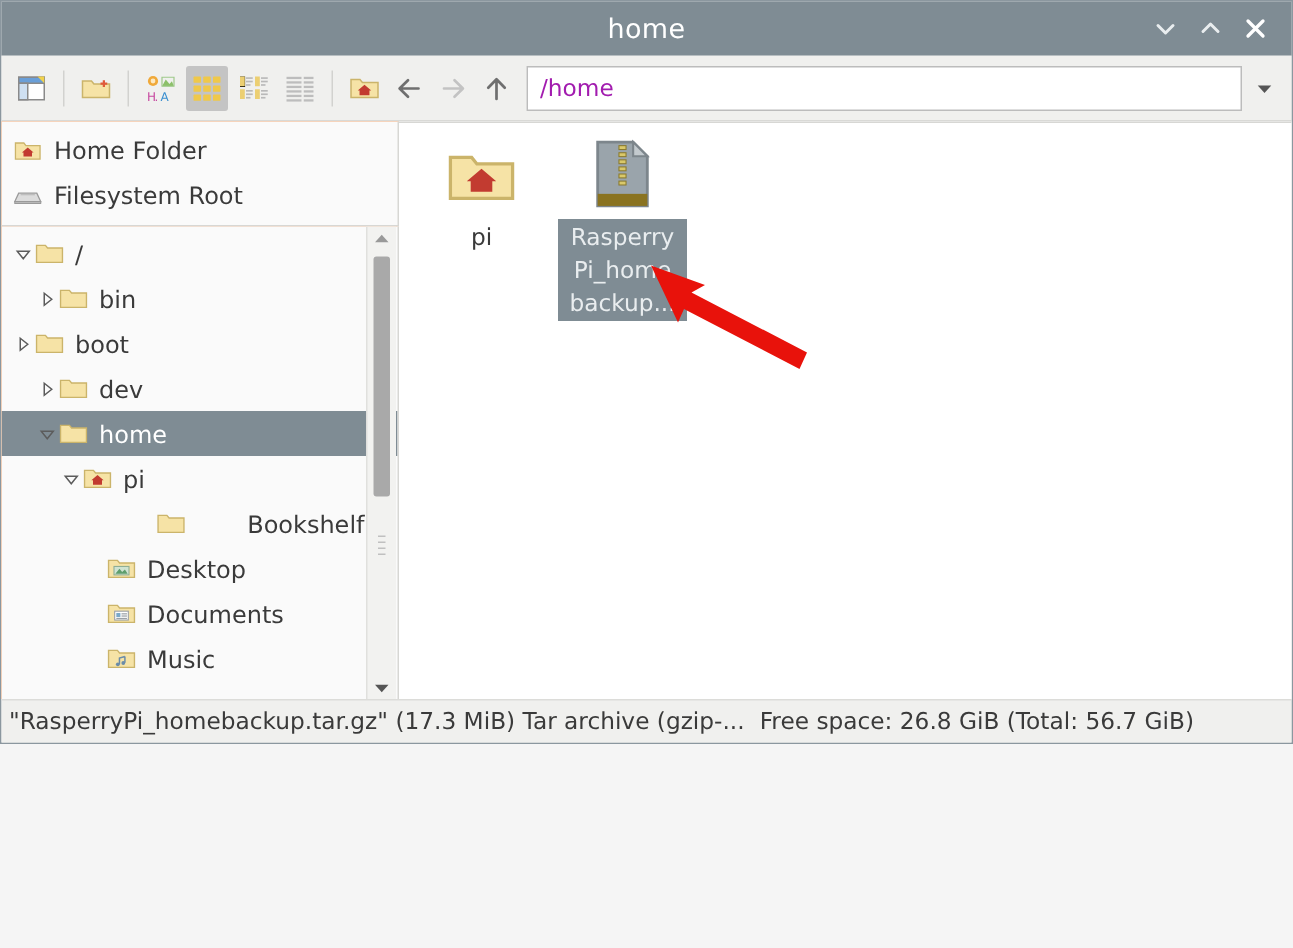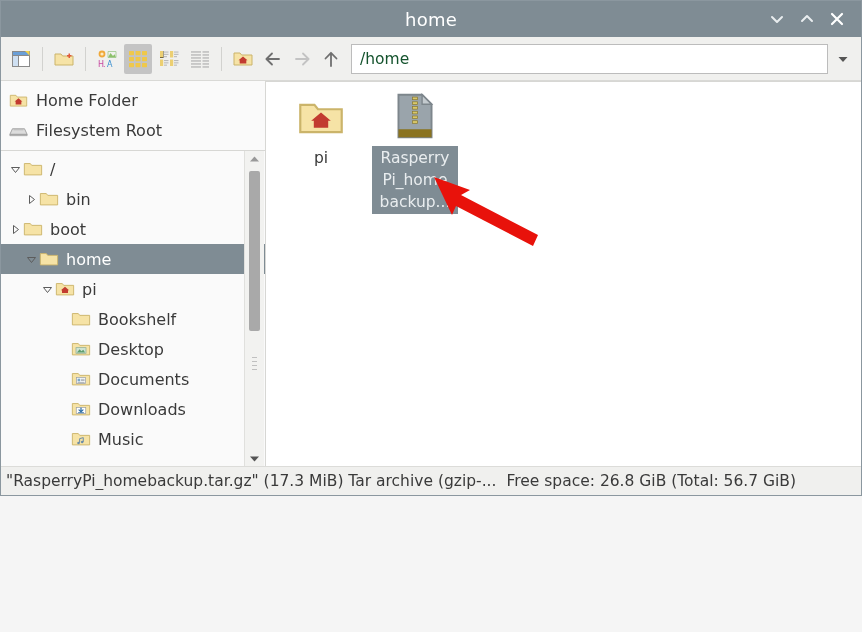--- a/index.html
+++ b/index.html
@@ -75,21 +75,21 @@
   }
   .pathbar{
     flex:1 1 auto;height:30px;margin-left:4px;
     background:#ffffff;border:1px solid #bcbcbc;
     display:flex;align-items:center;
     padding:0 6px;box-sizing:border-box;
   }
   .pathbar input{
     border:0;outline:0;width:100%;
     font-family:"DejaVu Sans","Liberation Sans",sans-serif;
-    font-size:15.5px;color:#14532d;background:transparent;
+    font-size:15.5px;color:#a21caf;background:transparent;
   }
   .path-drop{
     width:24px;height:30px;display:flex;align-items:center;justify-content:center;
     cursor:default;flex:0 0 auto;
   }
 
   
   .body-split{flex:1 1 auto;display:flex;min-height:0;background:#f0f0ee;}
 
   .sidebar{
@@ -412,20 +412,33 @@
                   <path d="M3.5 1.5 L8.5 5.5 L3.5 9.5 Z" fill="none" stroke="#5c5c5c" stroke-width="1"></path>
                 </svg>
               </span>
               <span class="ticon">
                 <svg width="20" height="20" viewBox="0 0 22 22">
                   <path d="M1.5 5 L8 5 L9.6 7 L20.5 7 L20.5 17.5 L1.5 17.5 Z" fill="#f6e3a6" stroke="#cbb46a" stroke-width="1"></path>
                 </svg>
               </span>
               <span class="tlbl">boot</span>
             </div>
+            <div class="tree-row" style="padding-left: 22px;">
+              <span class="twisty">
+                <svg width="11" height="11" viewBox="0 0 11 11">
+                  <path d="M3.5 1.5 L8.5 5.5 L3.5 9.5 Z" fill="none" stroke="#5c5c5c" stroke-width="1"></path>
+                </svg>
+              </span>
+              <span class="ticon">
+                <svg width="20" height="20" viewBox="0 0 22 22">
+                  <path d="M1.5 5 L8 5 L9.6 7 L20.5 7 L20.5 17.5 L1.5 17.5 Z" fill="#f6e3a6" stroke="#cbb46a" stroke-width="1"></path>
+                </svg>
+              </span>
+              <span class="tlbl">dev</span>
+            </div>
             <div class="tree-row selected" style="padding-left: 22px;">
               <span class="twisty">
                 <svg width="11" height="11" viewBox="0 0 11 11">
                   <path d="M1.5 3.5 L9.5 3.5 L5.5 8.5 Z" fill="none" stroke="#5c5c5c" stroke-width="1"></path>
                 </svg>
               </span>
               <span class="ticon">
                 <svg width="20" height="20" viewBox="0 0 22 22">
                   <path d="M1.5 5 L8 5 L9.6 7 L20.5 7 L20.5 17.5 L1.5 17.5 Z" fill="#f6e3a6" stroke="#cbb46a" stroke-width="1"></path>
                 </svg>
@@ -439,21 +452,21 @@
                 </svg>
               </span>
               <span class="ticon">
                 <svg width="20" height="20" viewBox="0 0 22 22">
                   <path d="M1.5 5 L8 5 L9.6 7 L20.5 7 L20.5 17.5 L1.5 17.5 Z" fill="#f6e3a6" stroke="#cbb46a" stroke-width="1"></path>
                   <path d="M11 8.5 L15.5 12.3 L14.3 12.3 L14.3 15.5 L7.7 15.5 L7.7 12.3 L6.5 12.3 Z" fill="#c23b30"></path>
                 </svg>
               </span>
               <span class="tlbl">pi</span>
             </div>
-            <div class="tree-row" style="padding-left: 54px;">
+            <div class="tree-row" style="padding-left: 54px; justify-content: space-between;">
               <span class="twisty">
                 <svg width="11" height="11" viewBox="0 0 11 11"></svg>
               </span>
               <span class="ticon">
                 <svg width="20" height="20" viewBox="0 0 22 22">
                   <path d="M1.5 5 L8 5 L9.6 7 L20.5 7 L20.5 17.5 L1.5 17.5 Z" fill="#f6e3a6" stroke="#cbb46a" stroke-width="1"></path>
                 </svg>
               </span>
               <span class="tlbl">Bookshelf</span>
             </div>
@@ -478,34 +491,20 @@
                 <svg width="20" height="20" viewBox="0 0 22 22">
                   <path d="M1.5 5 L8 5 L9.6 7 L20.5 7 L20.5 17.5 L1.5 17.5 Z" fill="#f6e3a6" stroke="#cbb46a" stroke-width="1"></path>
                   <rect x="6" y="9.3" width="10" height="6.5" fill="#ffffff" stroke="#9aa0a6" stroke-width="0.8"></rect>
                   <rect x="7.2" y="10.6" width="3" height="3" fill="#7aa8c8"></rect>
                   <rect x="11" y="10.8" width="4" height="0.9" fill="#9aa0a6"></rect>
                   <rect x="11" y="12.4" width="4" height="0.9" fill="#9aa0a6"></rect>
                   <rect x="7.2" y="14.2" width="7.8" height="0.9" fill="#9aa0a6"></rect>
                 </svg>
               </span>
               <span class="tlbl">Documents</span>
-            </div>
-            <div class="tree-row" style="padding-left: 54px;">
-              <span class="twisty">
-                <svg width="11" height="11" viewBox="0 0 11 11"></svg>
-              </span>
-              <span class="ticon">
-                <svg width="20" height="20" viewBox="0 0 22 22">
-                  <path d="M1.5 5 L8 5 L9.6 7 L20.5 7 L20.5 17.5 L1.5 17.5 Z" fill="#f6e3a6" stroke="#cbb46a" stroke-width="1"></path>
-                  <rect x="5.8" y="9.3" width="10.4" height="6.5" fill="#ffffff" stroke="#9aa0a6" stroke-width="0.8"></rect>
-                  <path d="M11 10 L11 13.2 M8.8 12 L11 14.2 L13.2 12" fill="none" stroke="#2f6fa8" stroke-width="1.4" stroke-linecap="round" stroke-linejoin="round"></path>
-                  <rect x="7.8" y="14.6" width="6.4" height="0.9" fill="#2f6fa8"></rect>
-                </svg>
-              </span>
-              <span class="tlbl">Downloads</span>
             </div>
             <div class="tree-row" style="padding-left: 54px;">
               <span class="twisty">
                 <svg width="11" height="11" viewBox="0 0 11 11"></svg>
               </span>
               <span class="ticon">
                 <svg width="20" height="20" viewBox="0 0 22 22">
                   <path d="M1.5 5 L8 5 L9.6 7 L20.5 7 L20.5 17.5 L1.5 17.5 Z" fill="#f6e3a6" stroke="#cbb46a" stroke-width="1"></path>
                   <path d="M13.5 9.5 L13.5 14.2 M13.5 9.5 L9.5 10.6 L9.5 15.2" fill="none" stroke="#6b8ca8" stroke-width="1.1"></path>
                   <circle cx="8.3" cy="15.3" r="1.4" fill="#6b8ca8"></circle>

